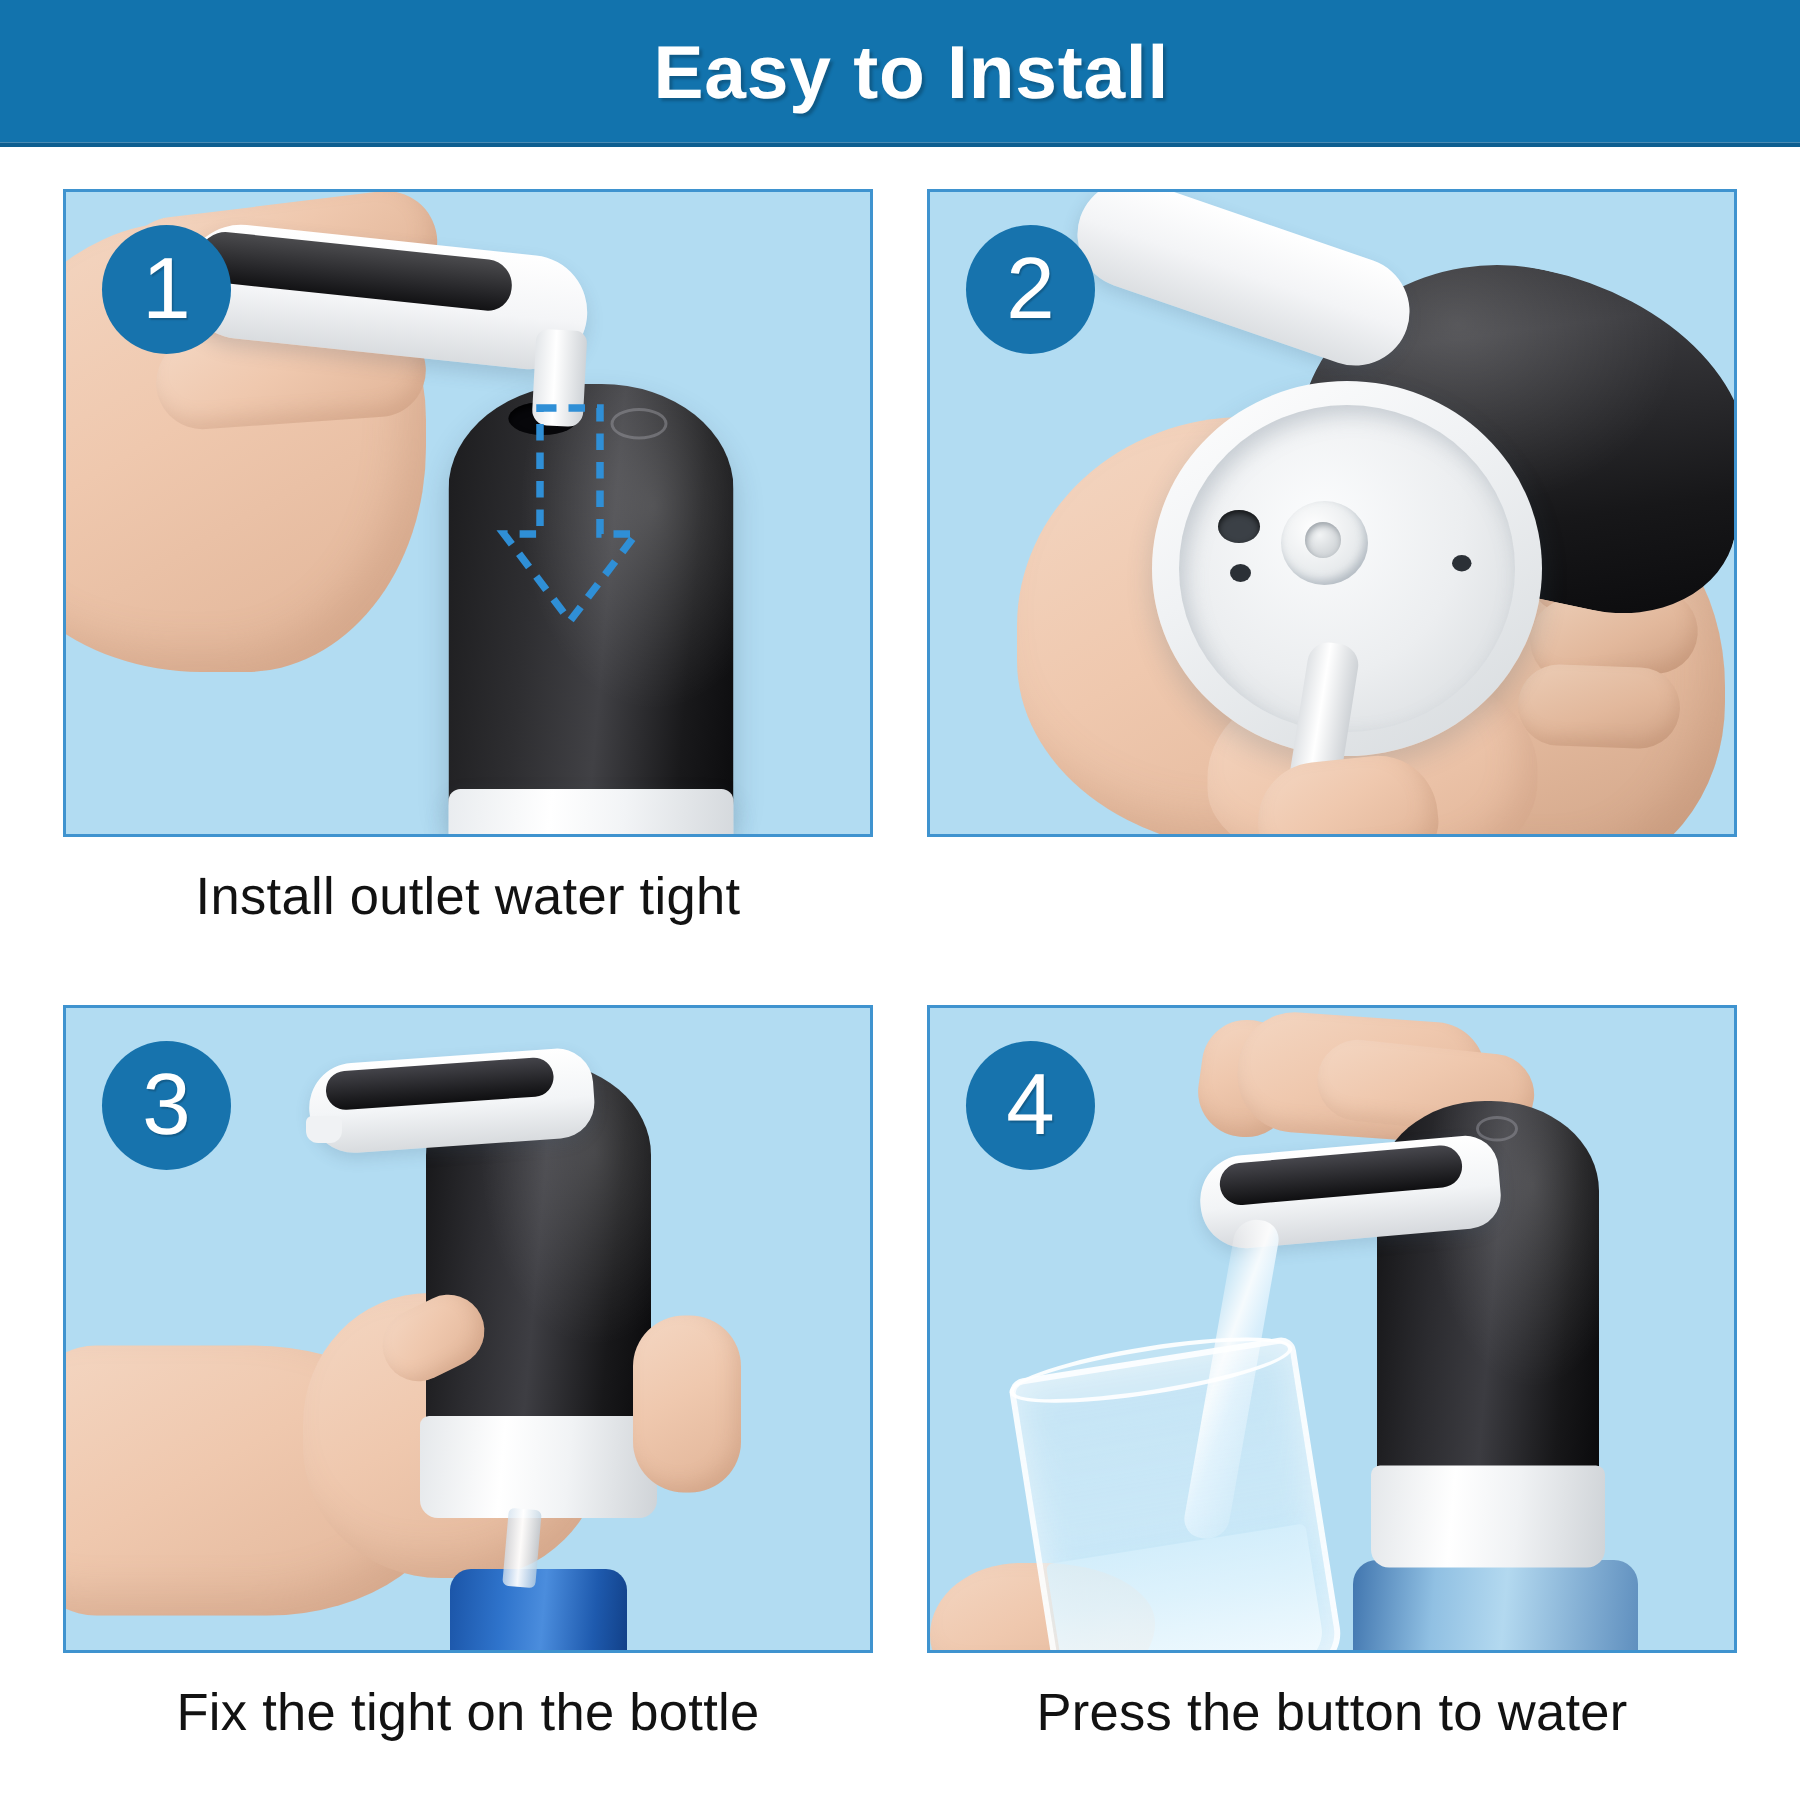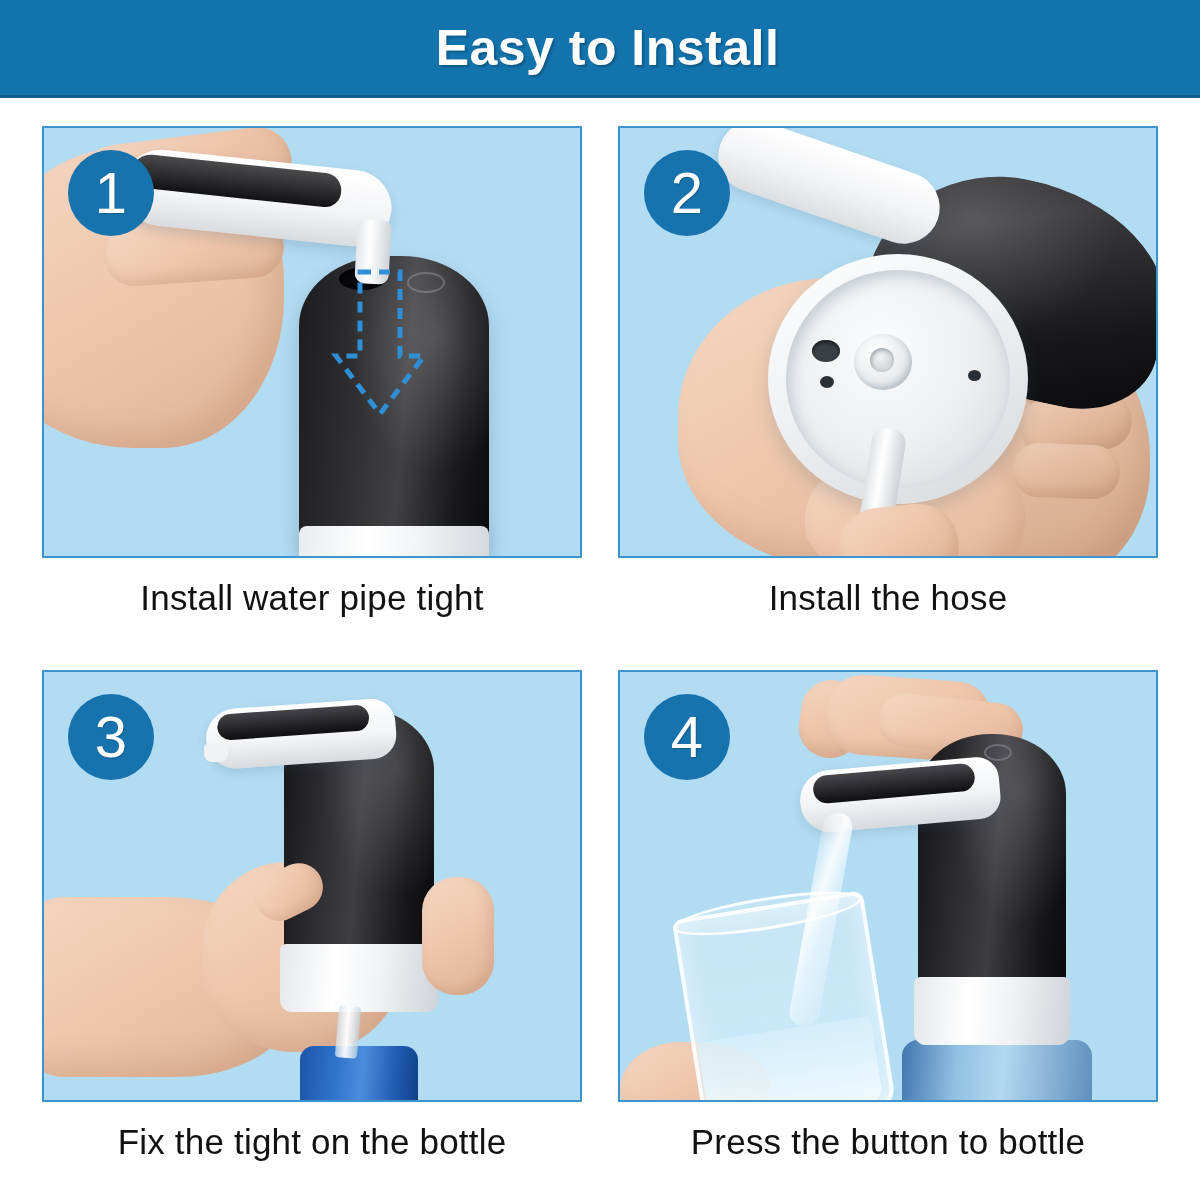--- a/index.html
+++ b/index.html
@@ -597,21 +597,21 @@
           <div class="p1-btn"></div>
         </div>
         <div class="p1-base"></div>
         <div class="arrow-wrap">
           <svg width="120" height="150" viewBox="0 0 120 150">
             <path d="M40 4 L80 4 L80 88 L104 88 L60 146 L16 88 L40 88 Z" fill="none" stroke="#2f8fd6" stroke-width="5" stroke-dasharray="11 8" stroke-linejoin="miter"></path>
           </svg>
         </div>
       </div>
     </div>
-    <div class="caption">Install water pipe tight</div>
+    <div class="caption">Install outlet water tight</div>
   </div>
 
   <div class="step col-r row-t">
     <div class="photo">
       <div class="badge">2</div>
       <div class="scene">
         <div class="p2-palm skin"></div>
         <div class="p2-bodyblack"></div>
         <div class="p2-hose-up"></div>
         <div class="p2-palm2 skin-d"></div>
@@ -624,21 +624,20 @@
           <div class="p2-hubhole"></div>
         </div>
         <div class="p2-fr1 skin-d"></div>
         <div class="p2-fr2 skin-d"></div>
         <div class="p2-fr3 skin-d"></div>
         <div class="p2-hose-low"></div>
         <div class="p2-lowhand skin"></div>
         <div class="p2-pinch1 skin"></div>
       </div>
     </div>
-    <div class="caption">Install the hose</div>
   </div>
 
   <div class="step col-l row-b">
     <div class="photo">
       <div class="badge">3</div>
       <div class="scene">
         <div class="p3-arm skin"></div>
         <div class="p3-palm skin"></div>
         <div class="p3-body"></div>
         <div class="p3-arm-w">
@@ -672,16 +671,16 @@
         <div class="p4-base"></div>
         <div class="p4-bottle"></div>
         <div class="p4-stream"></div>
         <div class="p4-hand-b skin"></div>
         <div class="p4-glass">
           <div class="p4-glass-rim"></div>
           <div class="p4-water"></div>
         </div>
       </div>
     </div>
-    <div class="caption">Press the button to bottle</div>
+    <div class="caption">Press the button to water</div>
   </div>
 
 </div>
 
 </body></html>

